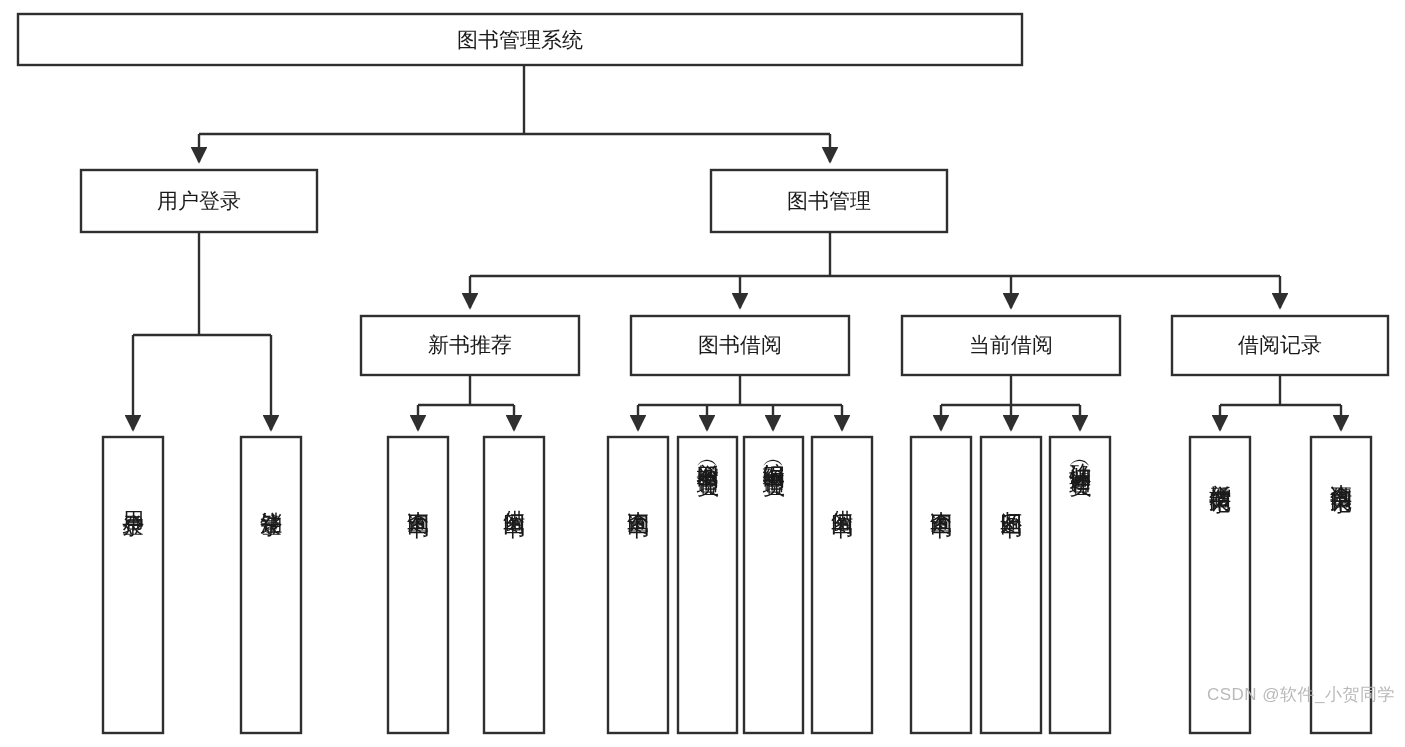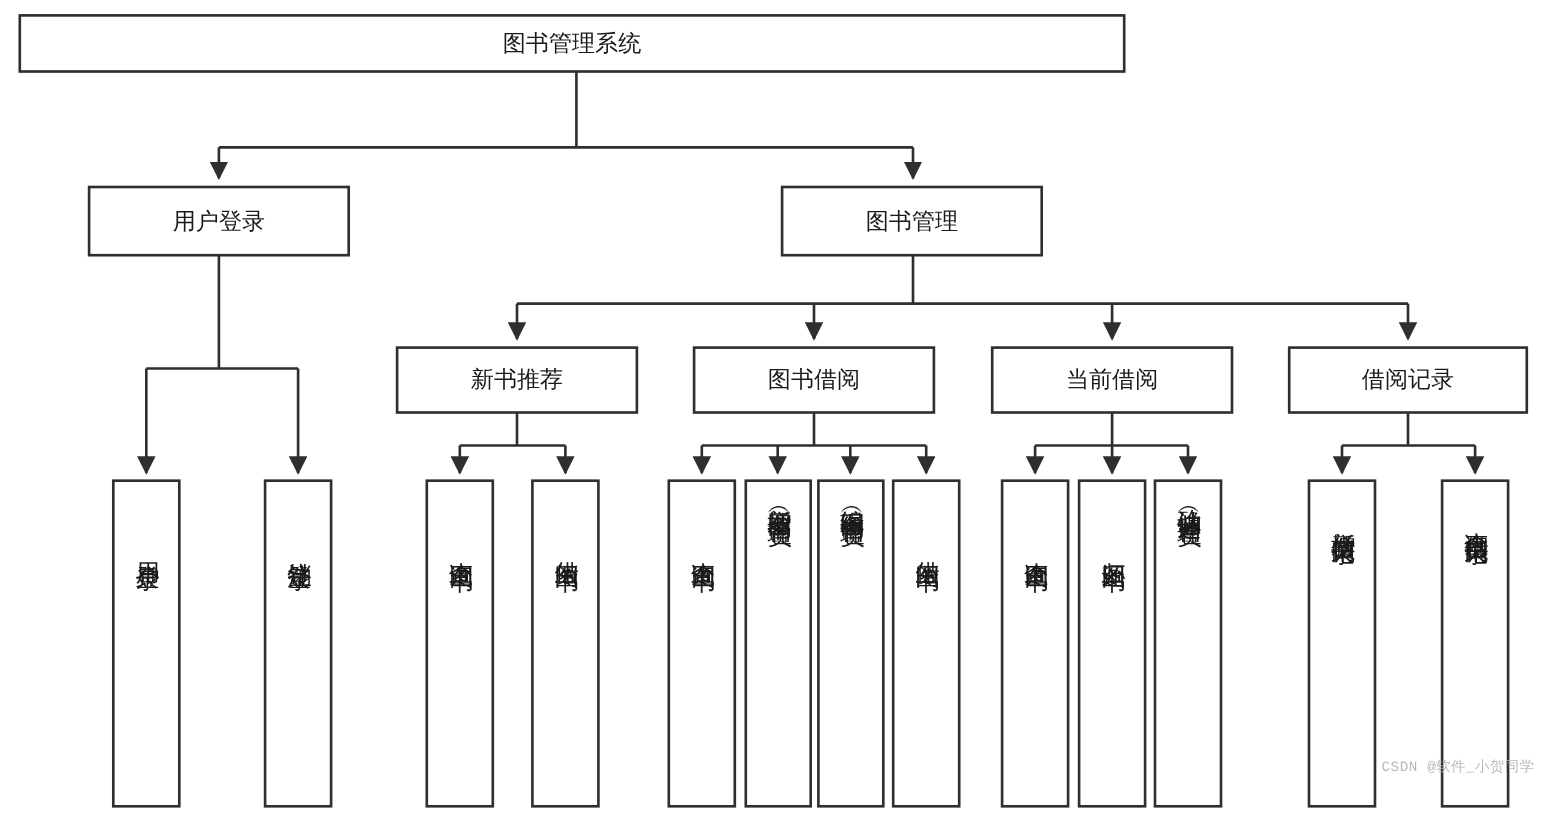--- a/index.html
+++ b/index.html
@@ -62,22 +62,22 @@
     font-size: 22px;
     line-height: 1.12;
     color: #1a1a1a;
     letter-spacing: 2px;
     white-space: nowrap;
   }
   .watermark {
     position: absolute;
     right: 10px;
     bottom: 4px;
-    font-family: Liberation Mono, monospace;
-    font-size: 13px;
+    font-family: Liberation Sans, sans-serif;
+    font-size: 17px;
     color: #b9b9b9;
     white-space: nowrap;
     letter-spacing: 0.5px;
     margin-top: 25px;
   }
 </style>
 </head>
 <body>
 
 <div id="diagram-root">

